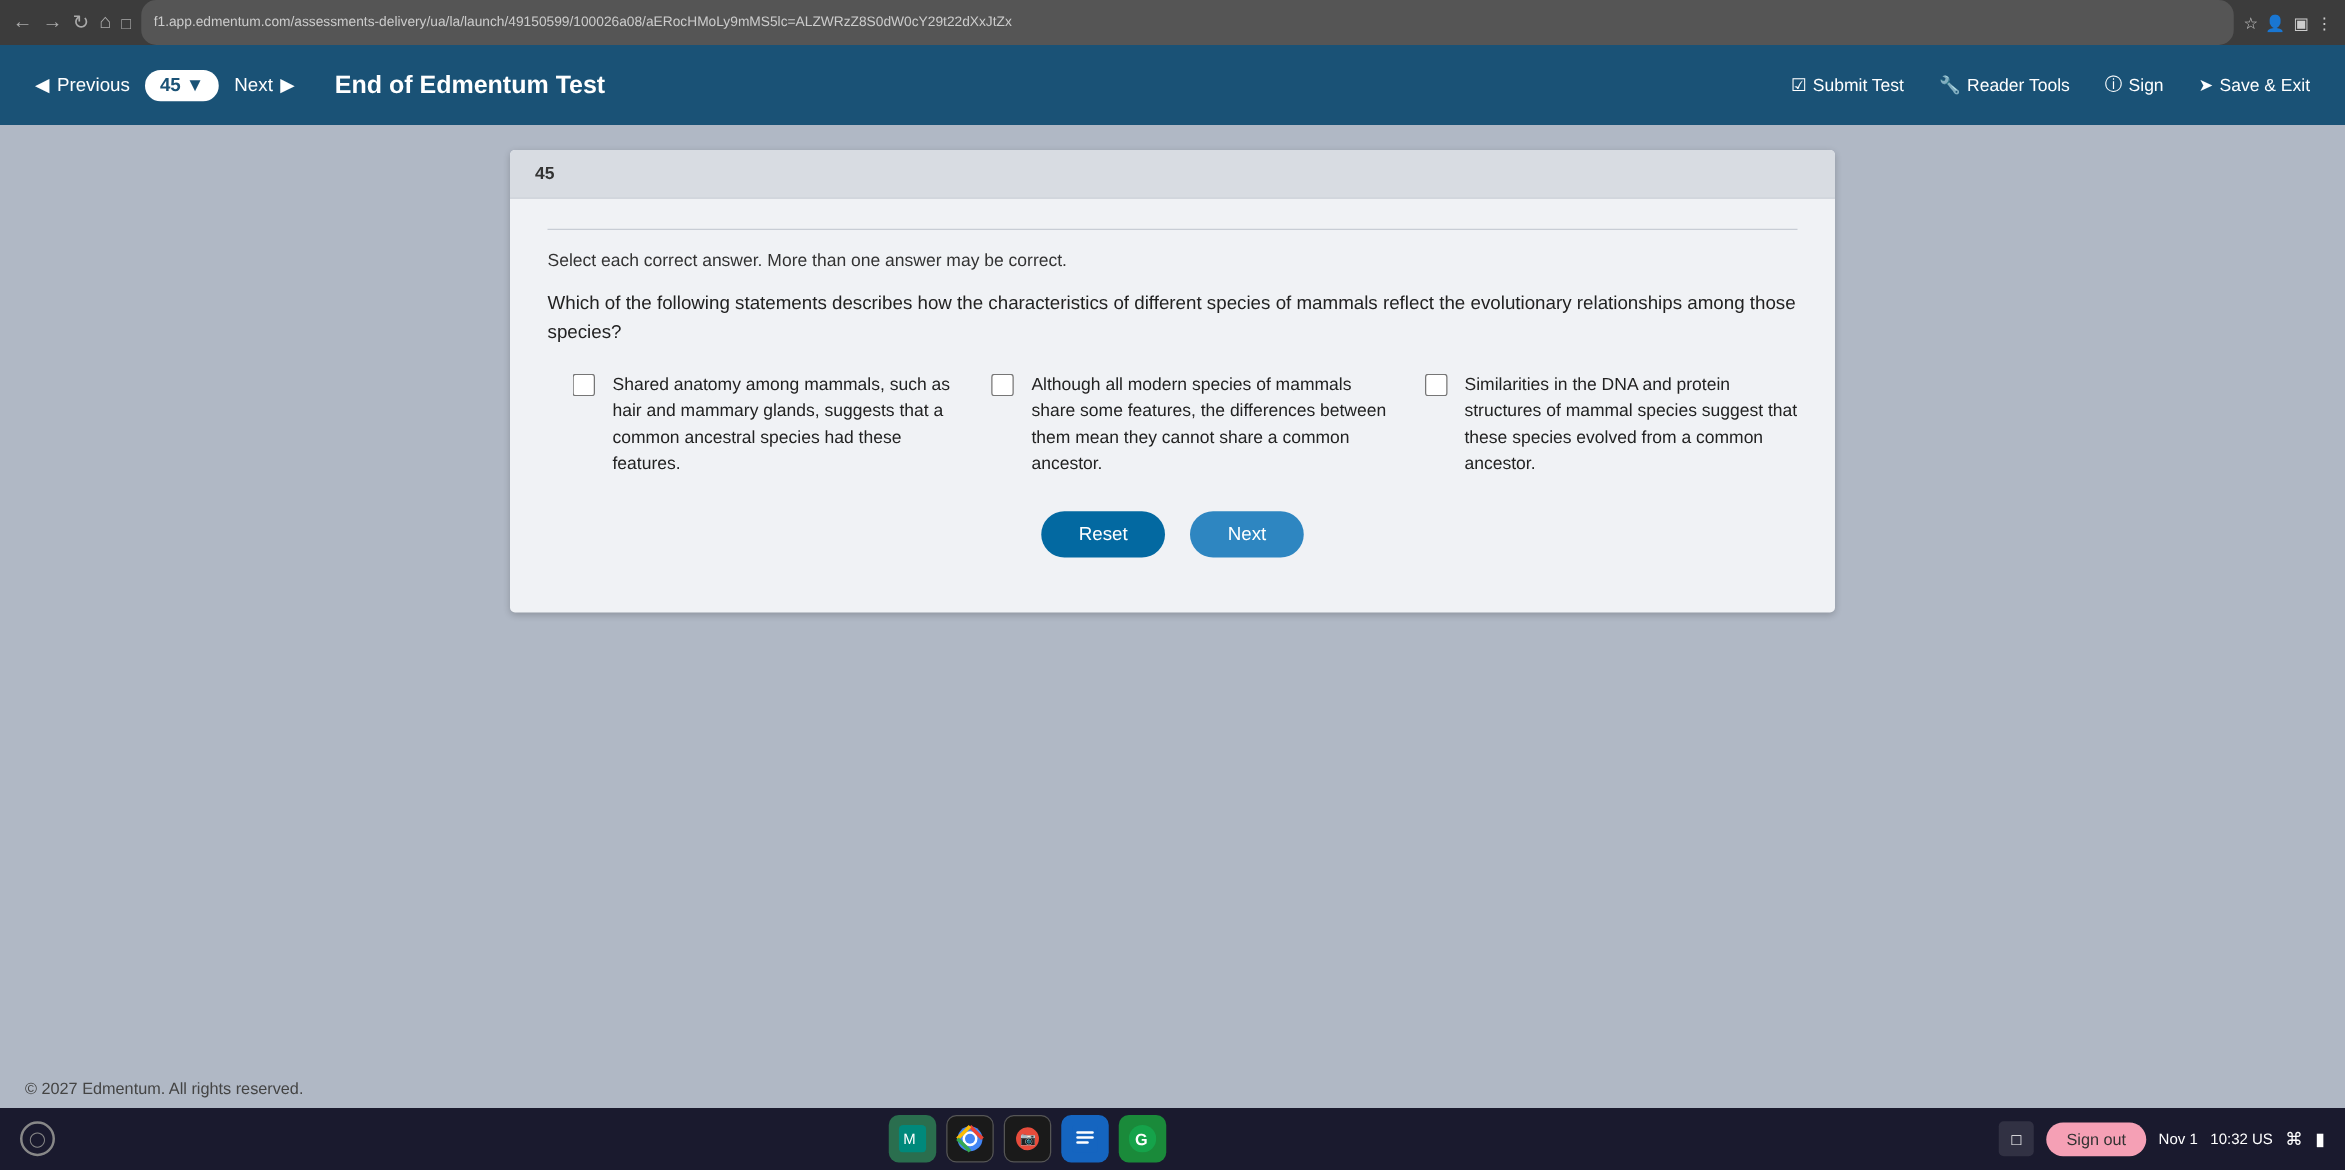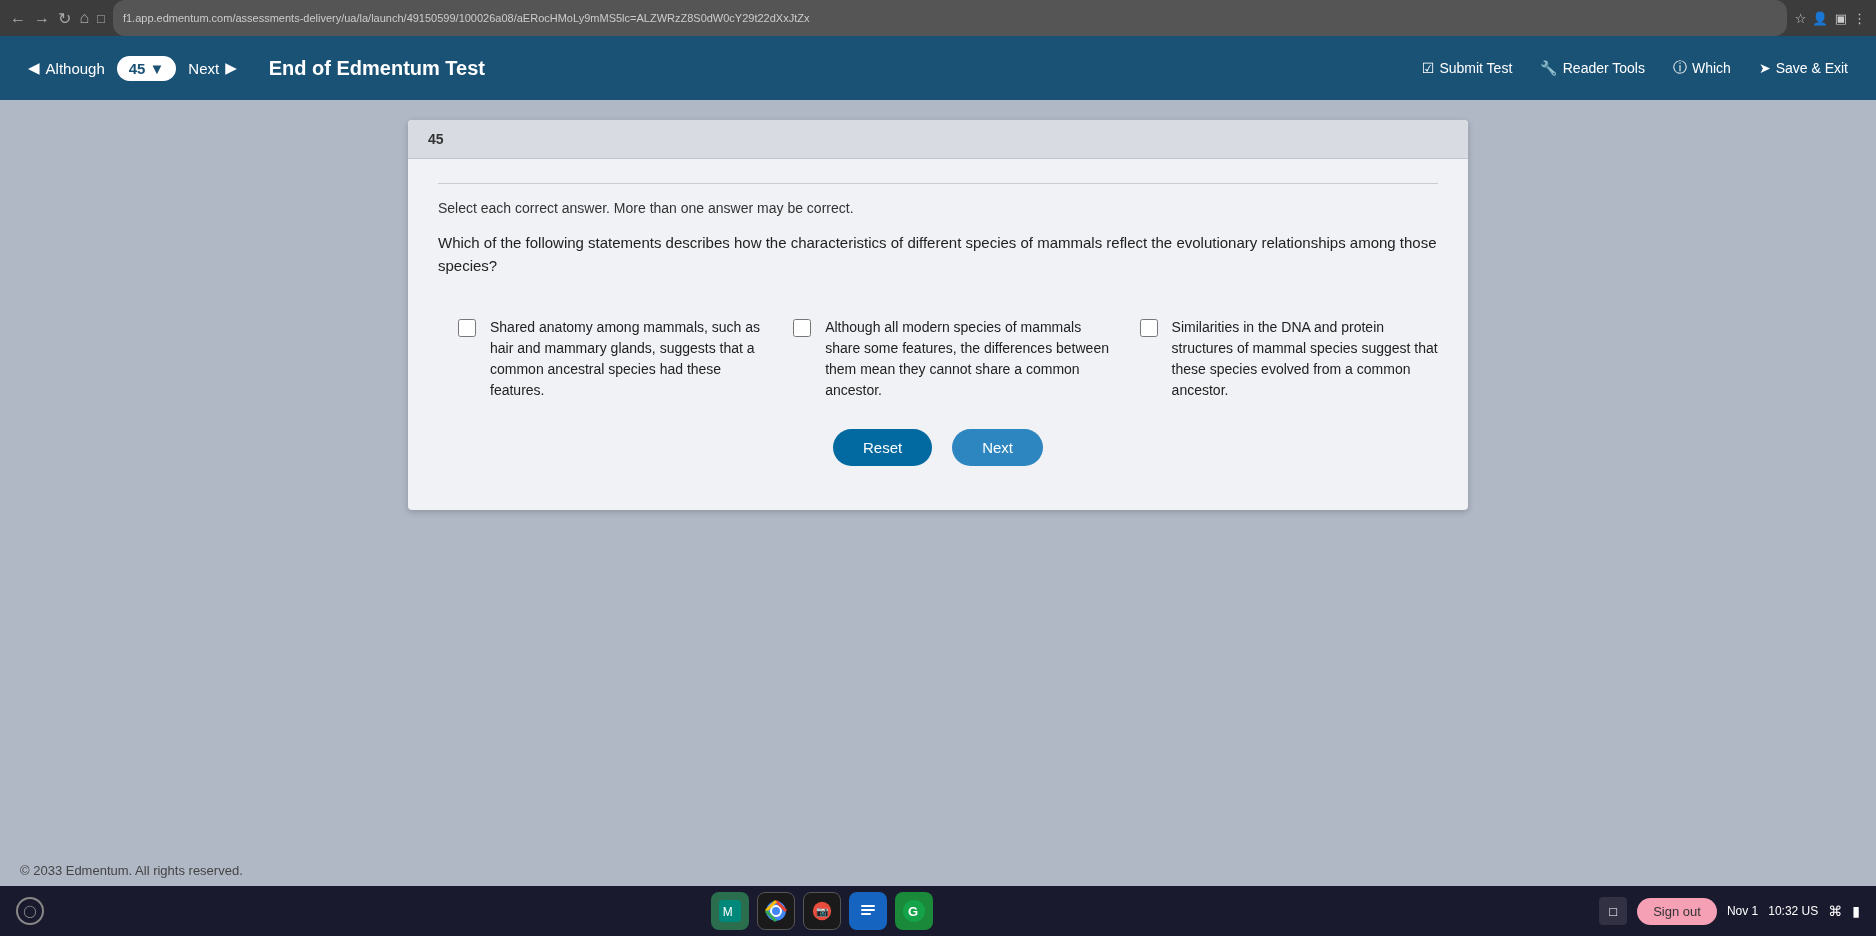--- a/index.html
+++ b/index.html
@@ -136,21 +136,21 @@
     }
     .instruction-text {
       font-size: 14px;
       color: #333;
       margin-bottom: 16px;
     }
     .question-text {
       font-size: 15px;
       color: #222;
       line-height: 1.5;
-      margin-bottom: 40px;
+      margin-bottom: 20px;
     }
 
     .answer-options {
       display: flex;
       flex-direction: row;
       gap: 20px;
       padding-left: 20px;
     }
     .answer-option {
       display: flex;
@@ -309,21 +309,21 @@
     <span>☆</span>
     <span>👤</span>
     <span>▣</span>
     <span>⋮</span>
   </div>
 </div>
 
 <div class="app-nav">
   <button class="nav-btn">
     <span>◀</span>
-    <span>Although</span>
+    <span>Previous</span>
   </button>
 
   <div class="question-num-badge">
     <span>45</span>
     <span>▼</span>
   </div>
 
   <button class="nav-btn">
     <span>Next</span>
     <span>▶</span>
@@ -335,21 +335,21 @@
     <button class="nav-right-btn">
       <span>☑</span>
       <span>Submit Test</span>
     </button>
     <button class="nav-right-btn">
       <span>🔧</span>
       <span>Reader Tools</span>
     </button>
     <button class="nav-right-btn">
       <span>ⓘ</span>
-      <span>Which</span>
+      <span>Sign</span>
     </button>
     <button class="nav-right-btn">
       <span>➤</span>
       <span>Save &amp; Exit</span>
     </button>
   </div>
 </div>
 
 <div class="main-content">
   <div class="question-card">
@@ -378,21 +378,21 @@
 
       <div class="action-buttons">
         <button class="btn-reset">Reset</button>
         <button class="btn-next">Next</button>
       </div>
     </div>
   </div>
 </div>
 
 <div class="footer-bar">
-  <span>© 2033 Edmentum. All rights reserved.</span>
+  <span>© 2027 Edmentum. All rights reserved.</span>
 </div>
 
 <div class="taskbar">
   <div class="taskbar-left">
     <div class="taskbar-circle">◯</div>
   </div>
   <div class="taskbar-icons">
     <div class="taskbar-icon" style="background:#2a6e4e;">
       <svg width="22" height="22" viewBox="0 0 24 24" fill="none">
         <rect width="24" height="24" rx="4" fill="#00897B"></rect>

